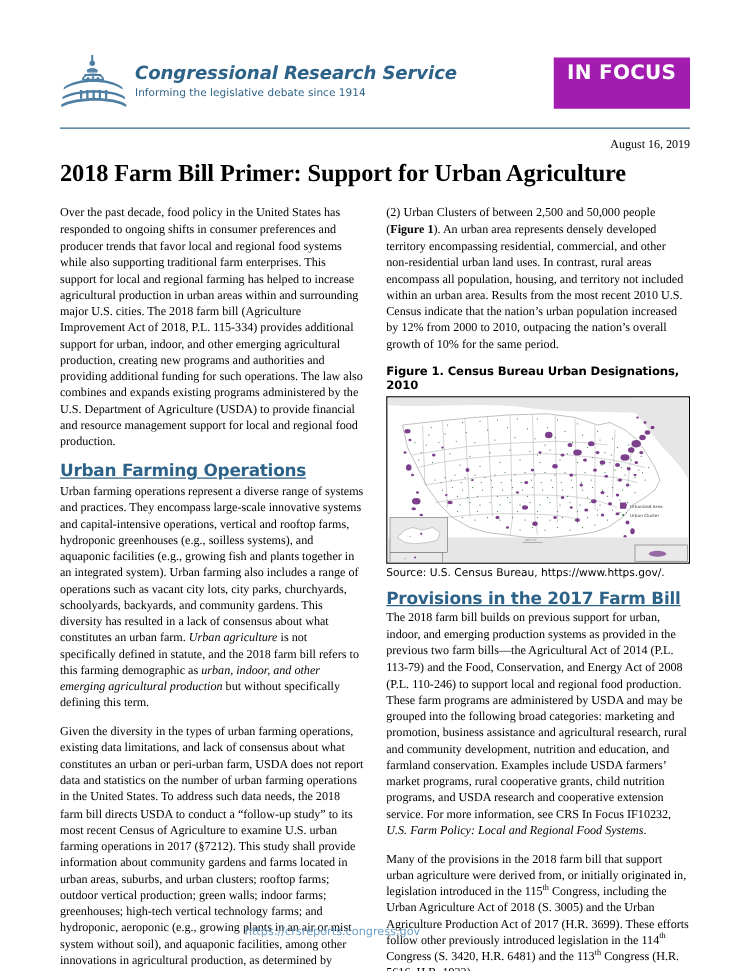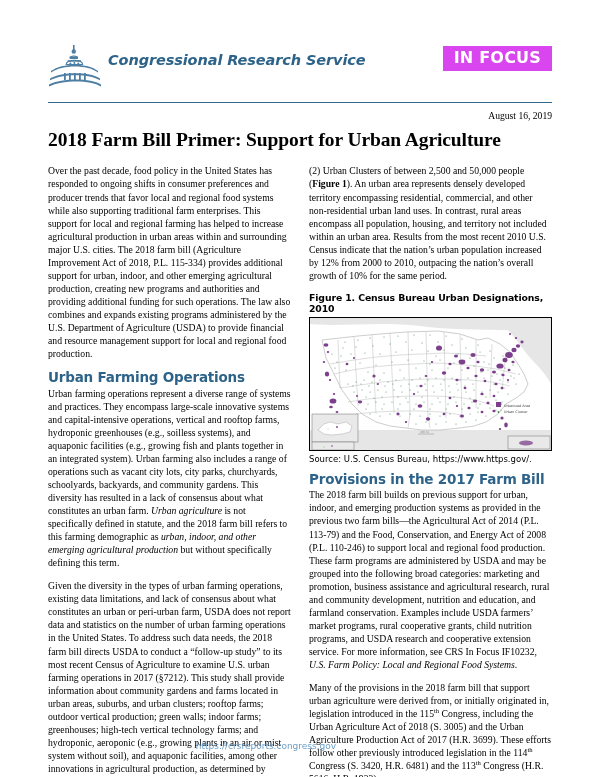--- a/index.html
+++ b/index.html
@@ -53,27 +53,27 @@
     font-size: 8.4px;
     color: #2e6389;
     margin-top: 2px;
     letter-spacing: 0.05px;
     white-space: nowrap;
   }
   .infocus {
     position: absolute;
     right: 0;
     top: 46px;
-    background: #d946ef;
+    background: #a21caf;
     color: #ffffff;
     font-family: "DejaVu Sans", sans-serif;
     font-weight: bold;
     font-size: 16px;
     letter-spacing: 0.2px;
-    padding: 3px 11px 4px 11px;
+    padding: 3px 11px 20px 11px;
     line-height: 1.1;
   }
   .rule {
     border: none;
     border-top: 1.2px solid #31688e;
     margin: 8px 0 0 0;
   }
 
   
   .date {
@@ -105,20 +105,21 @@
     text-align: left;
   }
   h2.section {
     font-family: "DejaVu Sans", sans-serif;
     color: #2e6389;
     font-size: 13.5px;
     font-weight: bold;
     margin: 8px 0 1px 0;
     line-height: 1.15;
     letter-spacing: -0.2px;
+    text-decoration: underline;
   }
   .it { font-style: italic; }
   .bd { font-weight: bold; margin-top: 28px; }
   sup { font-size: 6.6px; vertical-align: super; line-height: 0; }
 
   
   .figure { margin: 3px 0 2px 0; }
   .fig-title {
     font-family: "DejaVu Sans", sans-serif;
     font-weight: bold;
@@ -183,20 +184,21 @@
             <path d="M26 29 h1.8 v7 h-1.8 z"></path>
             <path d="M31 29 h1.8 v7 h-1.8 z"></path>
             <path d="M36 29 h1.8 v7 h-1.8 z"></path>
             <path d="M2 34.5 C14 27.5, 42 27.5, 52 34.5 L52 36.3 C42 29.4, 14 29.4, 2 36.3 z"></path>
             <path d="M1 40.5 C14 33.8, 43 33.8, 53 40.5 L53 42.6 C43 35.8, 14 35.8, 1 42.6 z"></path>
           </g>
         </svg>
       </span>
       <span class="wordmark">
         <div class="crs-name">Congressional Research Service</div>
+        <div class="crs-tag">Informing the legislative debate since 1914</div>
       </span>
     </div>
     <div class="infocus">IN FOCUS</div>
   </div>
   <hr class="rule">
 
   <div class="date">August 16, 2019</div>
   <h1 class="doc-title">2018 Farm Bill Primer: Support for Urban Agriculture</h1>
 
   <div class="columns">

